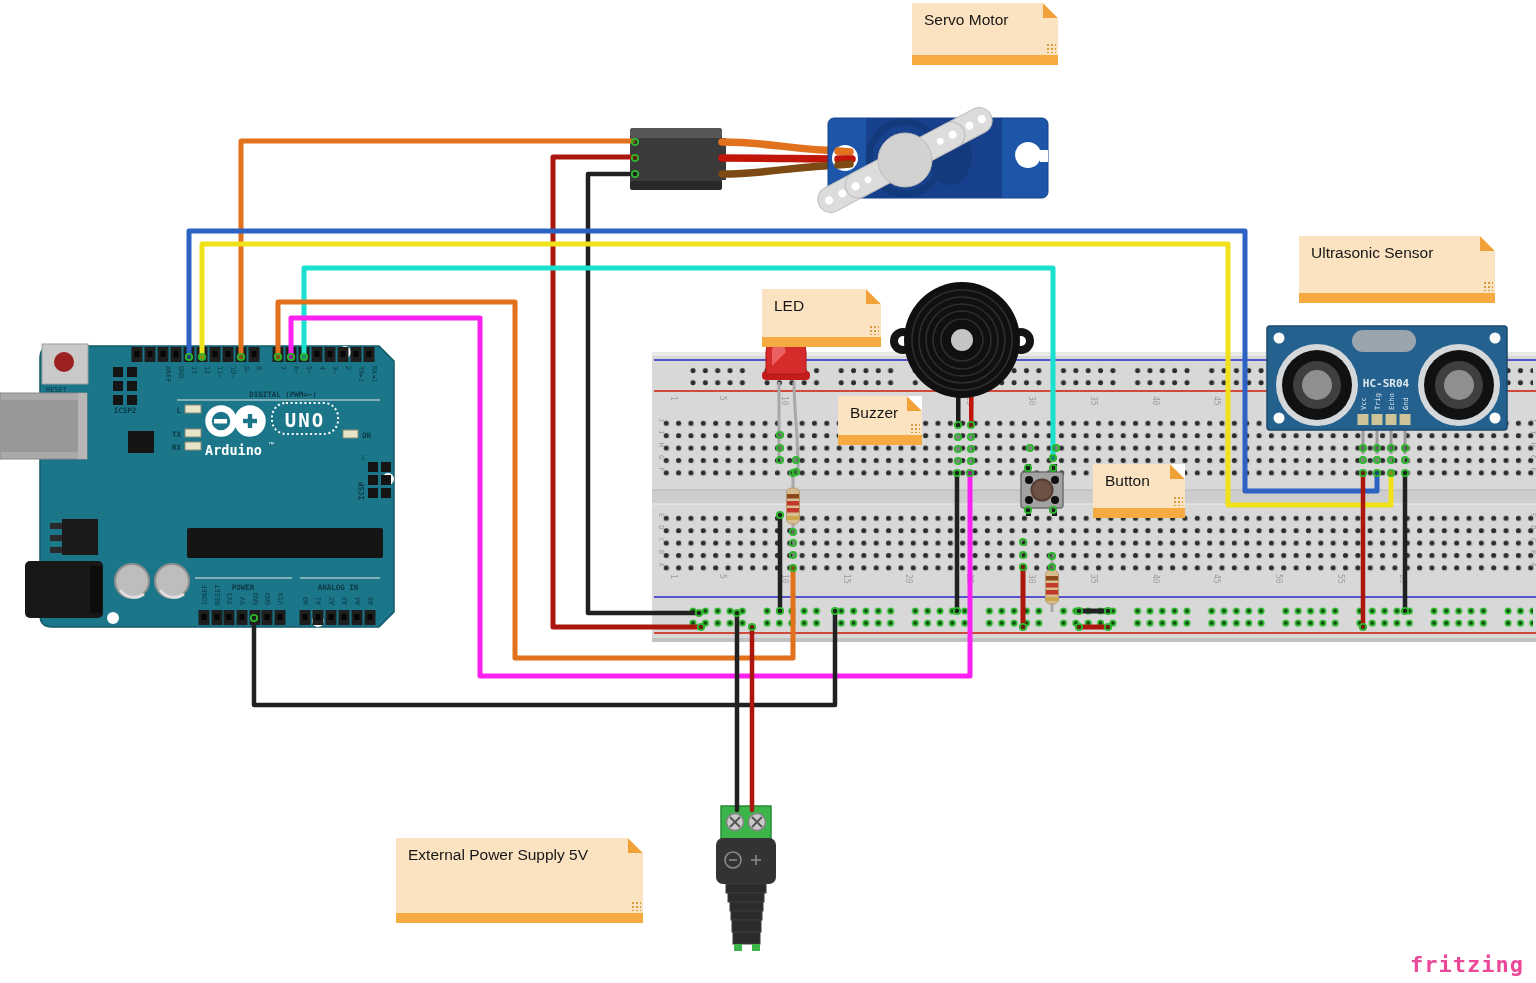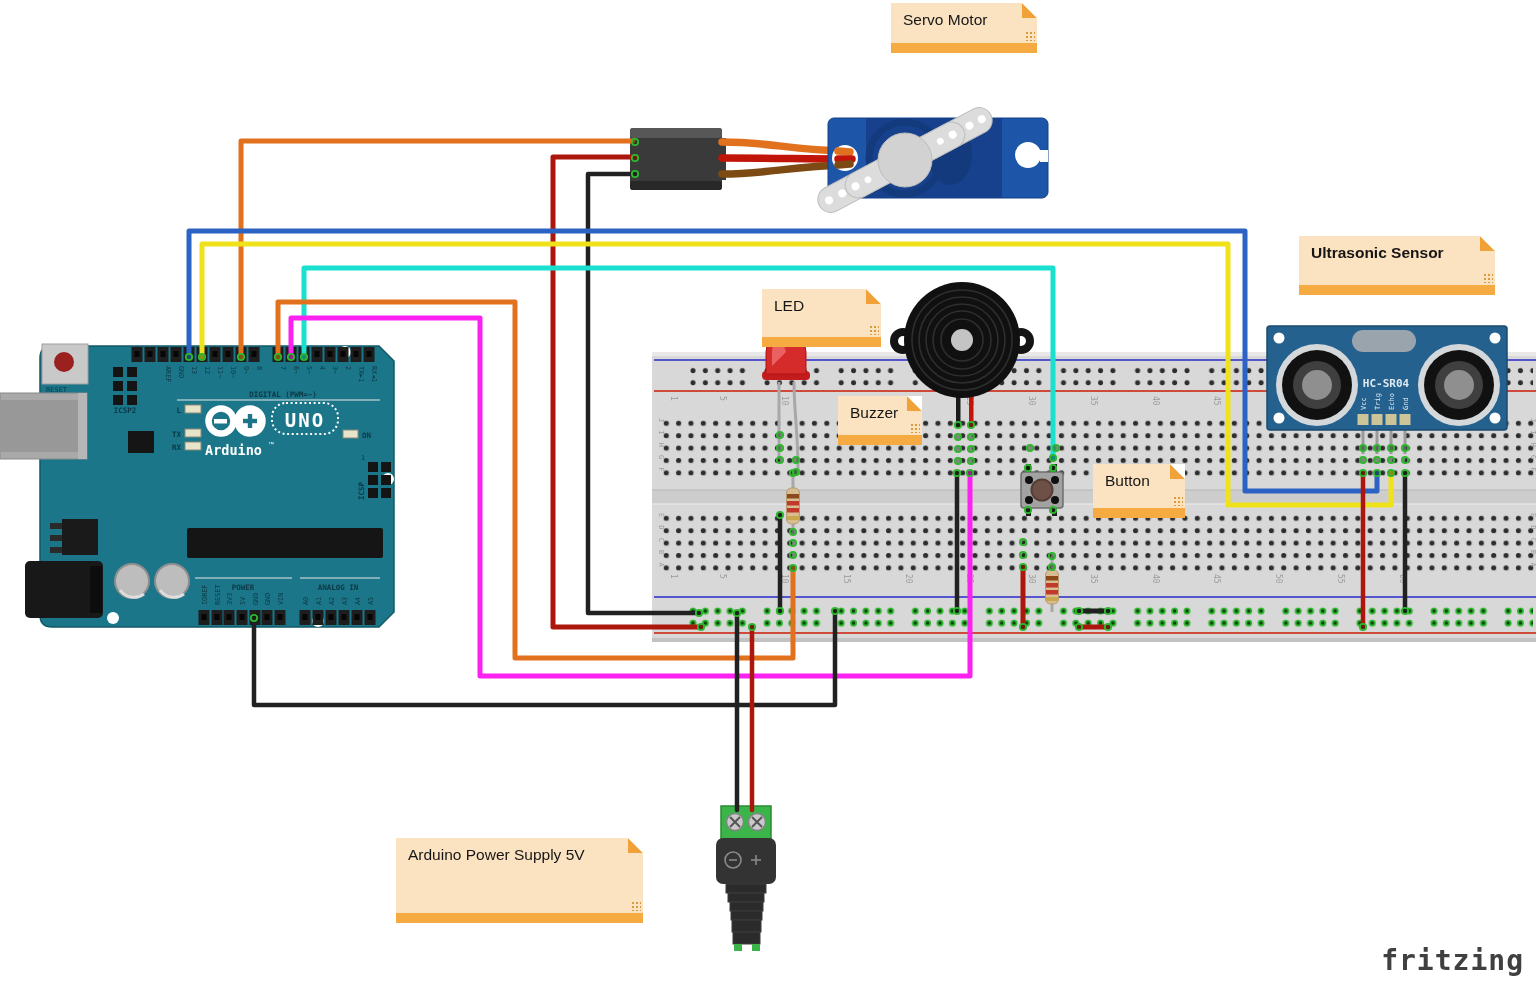--- a/index.html
+++ b/index.html
@@ -17,22 +17,22 @@
   .note .note-text{position:absolute;left:12px;top:8px;white-space:nowrap;}
   .note .bar{position:absolute;left:0;right:0;bottom:0;height:10px;background:var(--note-accent,#f6ab42);}
   .note .fold-cut{position:absolute;top:0;right:0;width:0;height:0;
         border-top:15px solid #ffffff;border-left:15px solid transparent;}
   .note .fold{position:absolute;top:0;right:0;width:0;height:0;
         border-bottom:15px solid var(--note-fold,#f0a238);border-right:15px solid transparent;}
   .note .grip{position:absolute;right:2px;bottom:12px;width:10px;height:10px;
         background-image:radial-gradient(circle at 2px 2px,#d89a3f 1px,transparent 1.4px);
         background-size:4px 4px;}
   #watermark{position:absolute;right:12px;bottom:6px;
-        font-family:"DejaVu Sans Mono",monospace;font-weight:bold;font-size:28px;
-        color:#404040;letter-spacing:1px;}
+        font-family:"DejaVu Sans Mono",monospace;font-weight:bold;font-size:22px;
+        color:#ec4899;letter-spacing:1px;}
 </style>
 </head>
 <body>
 
 <div id="canvas">
 
 <svg id="scene" width="1536" height="983" viewBox="0 0 1536 983">
   <defs>
     <pattern id="pmainA" patternUnits="userSpaceOnUse" x="660" y="417" width="12.35" height="12.4">
       <circle cx="6.7" cy="6.7" r="3.1" fill="#c3c3c3"></circle>
@@ -601,28 +601,28 @@
         <circle cx="1405" cy="611" r="3.2" fill="rgba(15,40,15,0.45)" stroke="#2eb82e" stroke-width="1.8"></circle>
         <circle cx="1363" cy="627" r="3.2" fill="rgba(15,40,15,0.45)" stroke="#2eb82e" stroke-width="1.8"></circle>
         <circle cx="1023" cy="627" r="3.2" fill="rgba(15,40,15,0.45)" stroke="#2eb82e" stroke-width="1.8"></circle>
         <circle cx="1079" cy="611" r="3.2" fill="rgba(15,40,15,0.45)" stroke="#2eb82e" stroke-width="1.8"></circle>
         <circle cx="1108" cy="611" r="3.2" fill="rgba(15,40,15,0.45)" stroke="#2eb82e" stroke-width="1.8"></circle>
         <circle cx="1079" cy="627" r="3.2" fill="rgba(15,40,15,0.45)" stroke="#2eb82e" stroke-width="1.8"></circle>
         <circle cx="1108" cy="627" r="3.2" fill="rgba(15,40,15,0.45)" stroke="#2eb82e" stroke-width="1.8"></circle>
       </g>
 </svg>
 
-<div class="note" style="left:891px;top:3px;width:146px;height:50px;">
+<div class="note" style="left:912px;top:3px;width:146px;height:62px;">
   <span class="note-text">Servo Motor</span>
   <div class="bar"></div>
       <i class="fold"></i>
       <i class="fold-cut"></i>
       <div class="grip"></div>
 </div>
-<div class="note" style="left:1299px;top:236px;width:196px;height:59px;font-weight:bold;">
+<div class="note" style="left:1299px;top:236px;width:196px;height:67px;">
   <span class="note-text">Ultrasonic Sensor</span>
   <div class="bar"></div>
       <i class="fold"></i>
       <i class="fold-cut"></i>
       <div class="grip"></div>
 </div>
 <div class="note" style="left:722px;top:289px;width:119px;height:58px;margin-left:40px;">
   <span class="note-text">LED</span>
   <div class="bar"></div>
       <i class="fold"></i>
@@ -637,21 +637,21 @@
       <div class="grip"></div>
 </div>
 <div class="note" style="left:1093px;top:464px;width:92px;height:54px;">
   <span class="note-text">Button</span>
   <div class="bar"></div>
       <i class="fold"></i>
       <i class="fold-cut"></i>
       <div class="grip"></div>
 </div>
 <div class="note" style="left:396px;top:838px;width:247px;height:85px;">
-  <span class="note-text">Arduino Power Supply 5V</span>
+  <span class="note-text">External Power Supply 5V</span>
   <div class="bar"></div>
       <i class="fold"></i>
       <i class="fold-cut"></i>
       <div class="grip"></div>
 </div>
 
 <div id="watermark">fritzing</div>
 </div>
 
 </body></html>

